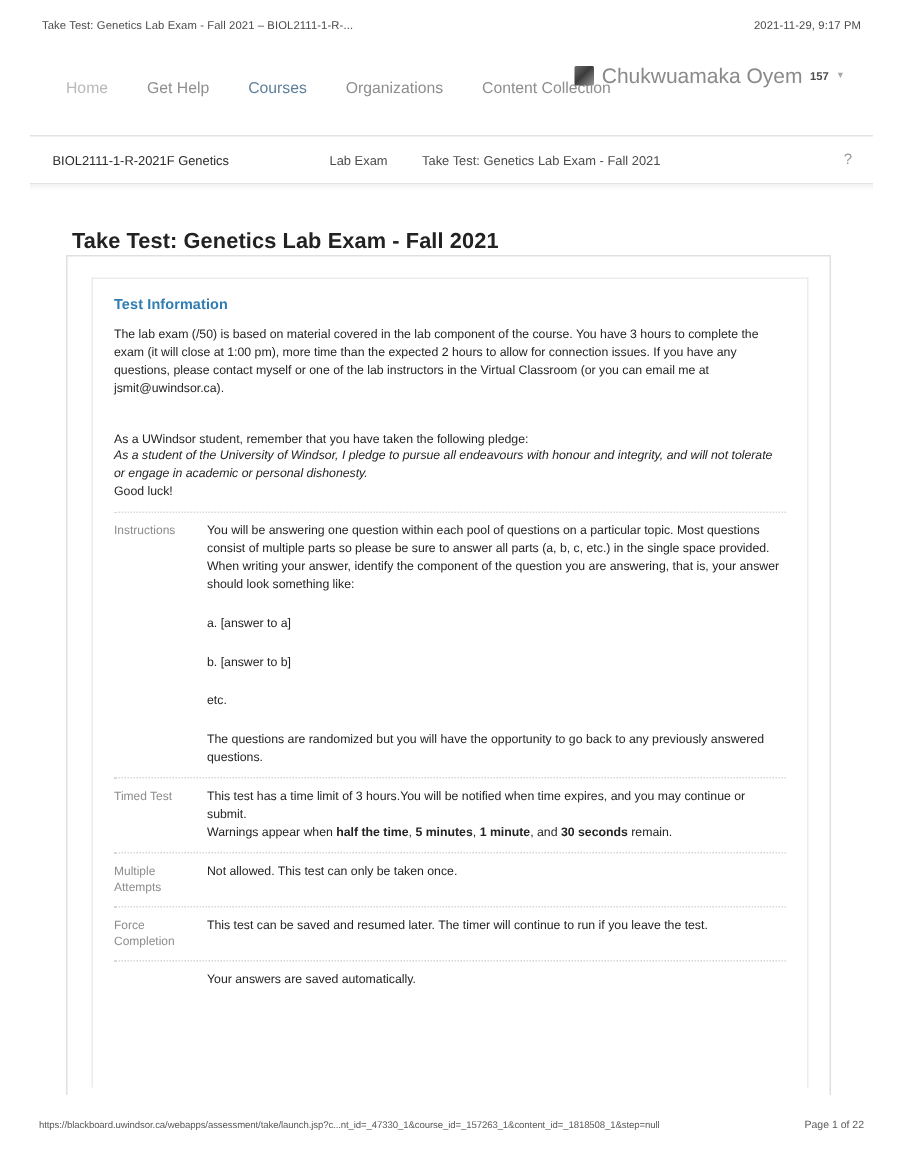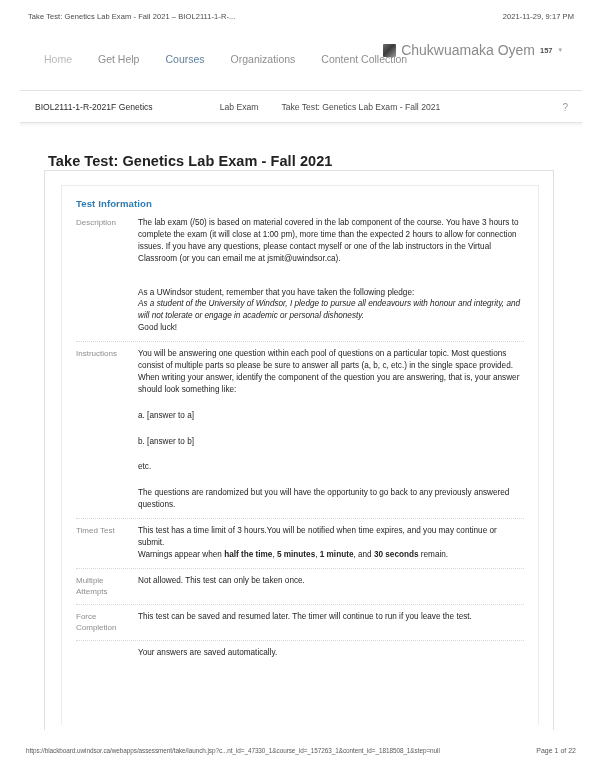--- a/index.html
+++ b/index.html
@@ -189,21 +189,20 @@
 
 <h1 class="pagetitle">Take Test: Genetics Lab Exam - Fall 2021</h1>
 
 <div class="card">
   <div class="inner">
     <div class="section-title">Test Information</div>
 
     <dl class="info">
 
       <div class="row first">
-        <dt>Description</dt>
         <dd>
           <p>The lab exam (/50) is based on material covered in the lab component of the course.  You have 3 hours to complete the exam (it will close at 1:00 pm), more time than the expected 2 hours to allow for connection issues.  If you have any questions, please contact myself or one of the lab instructors in the Virtual Classroom (or you can email me at jsmit@uwindsor.ca).</p>
           <div class="spacer-para"></div>
           <p style="margin-bottom:0">As a UWindsor student, remember that you have taken the following pledge:</p>
           <p class="pledge" style="margin-bottom:0">As a student of the University of Windsor, I pledge to pursue all endeavours with honour and integrity, and will not tolerate or engage in academic or personal dishonesty.</p>
           <p>Good luck!</p>
         </dd>
       </div>
 
       <div class="row">

